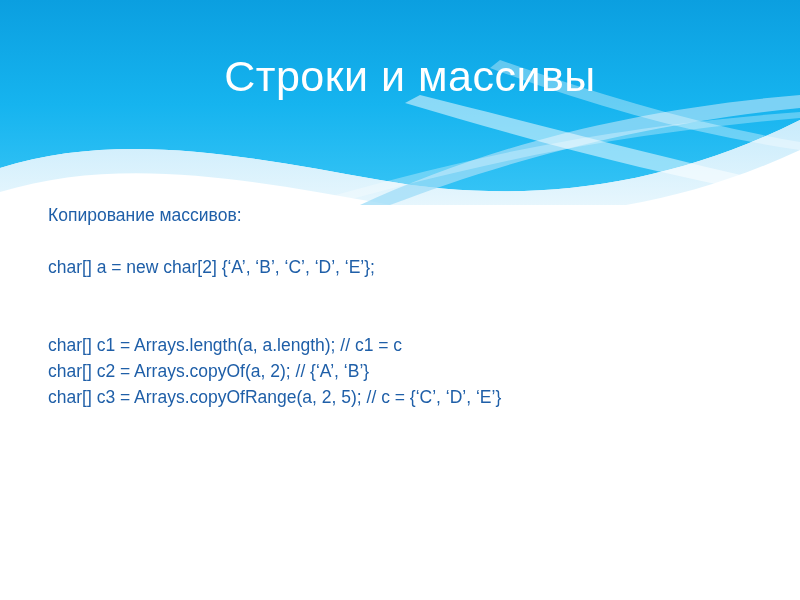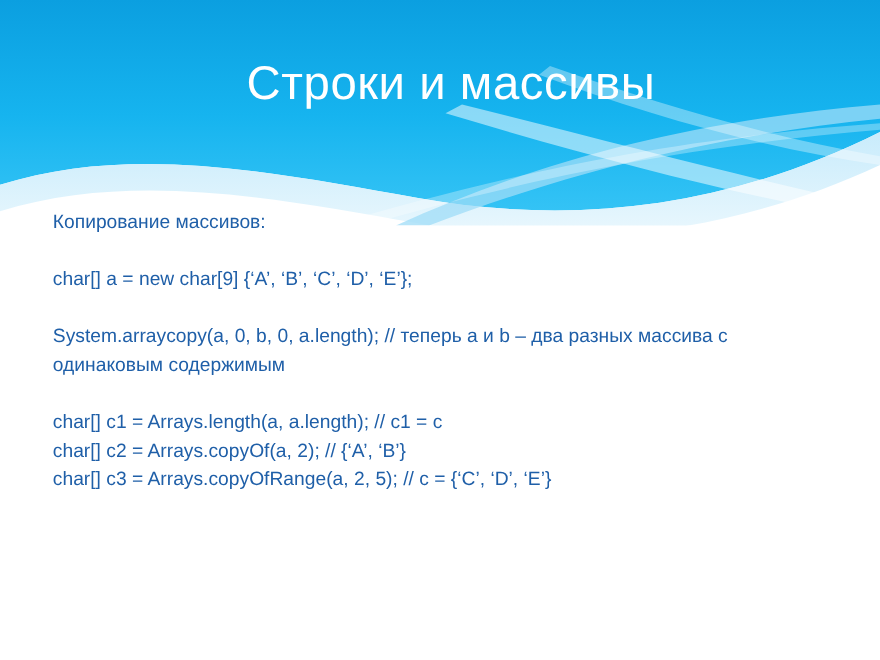--- a/index.html
+++ b/index.html
@@ -40,21 +40,21 @@
     font-size: 43px;
     color: #ffffff;
     letter-spacing: 0.5px;
     font-weight: normal;
     font-family: "Liberation Sans", sans-serif;
     white-space: nowrap;
   }
   .body-area {
     position: absolute;
     left: 48px;
-    top: 188px;
+    top: 202px;
     width: 712px;
   }
   .line {
     color: #1f5fa8;
     font-size: 17.5px;
     line-height: 26px;
     font-family: "Liberation Sans", sans-serif;
     white-space: pre-wrap;
   }
   .line.blank {
@@ -97,22 +97,21 @@
       <path d="M500,60 C600,95 700,125 800,142 L800,150 C690,134 590,105 490,68 Z" fill="#ffffff" opacity="0.35"></path>
       <path d="M300,205 C430,168 580,128 800,112 L800,118 C590,136 450,172 330,205 Z" fill="#ffffff" opacity="0.3"></path>
     </svg>
   </div>
 
   <div class="title">Строки и массивы</div>
 
   <div class="body-area">
     <div class="line">Копирование массивов:</div>
     <div class="line blank"></div>
-    <div class="line">char[] a = new char[9] {‘A’, ‘B’, ‘C’, ‘D’, ‘E’};</div>
+    <div class="line">char[] a = new char[2] {‘A’, ‘B’, ‘C’, ‘D’, ‘E’};</div>
     <div class="line blank"></div>
-    <div class="line wrap">System.arraycopy(a, 0, b, 0, a.length); // теперь a и b – два разных массива с одинаковым содержимым</div>
     <div class="line blank"></div>
     <div class="line">char[] c1 = Arrays.length(a, a.length); // c1 = c</div>
     <div class="line">char[] c2 = Arrays.copyOf(a, 2); // {‘A’, ‘B’}</div>
     <div class="line">char[] c3 = Arrays.copyOfRange(a, 2, 5); // c = {‘C’, ‘D’, ‘E’}</div>
   </div>
 
 </div>
 
 </body></html>

